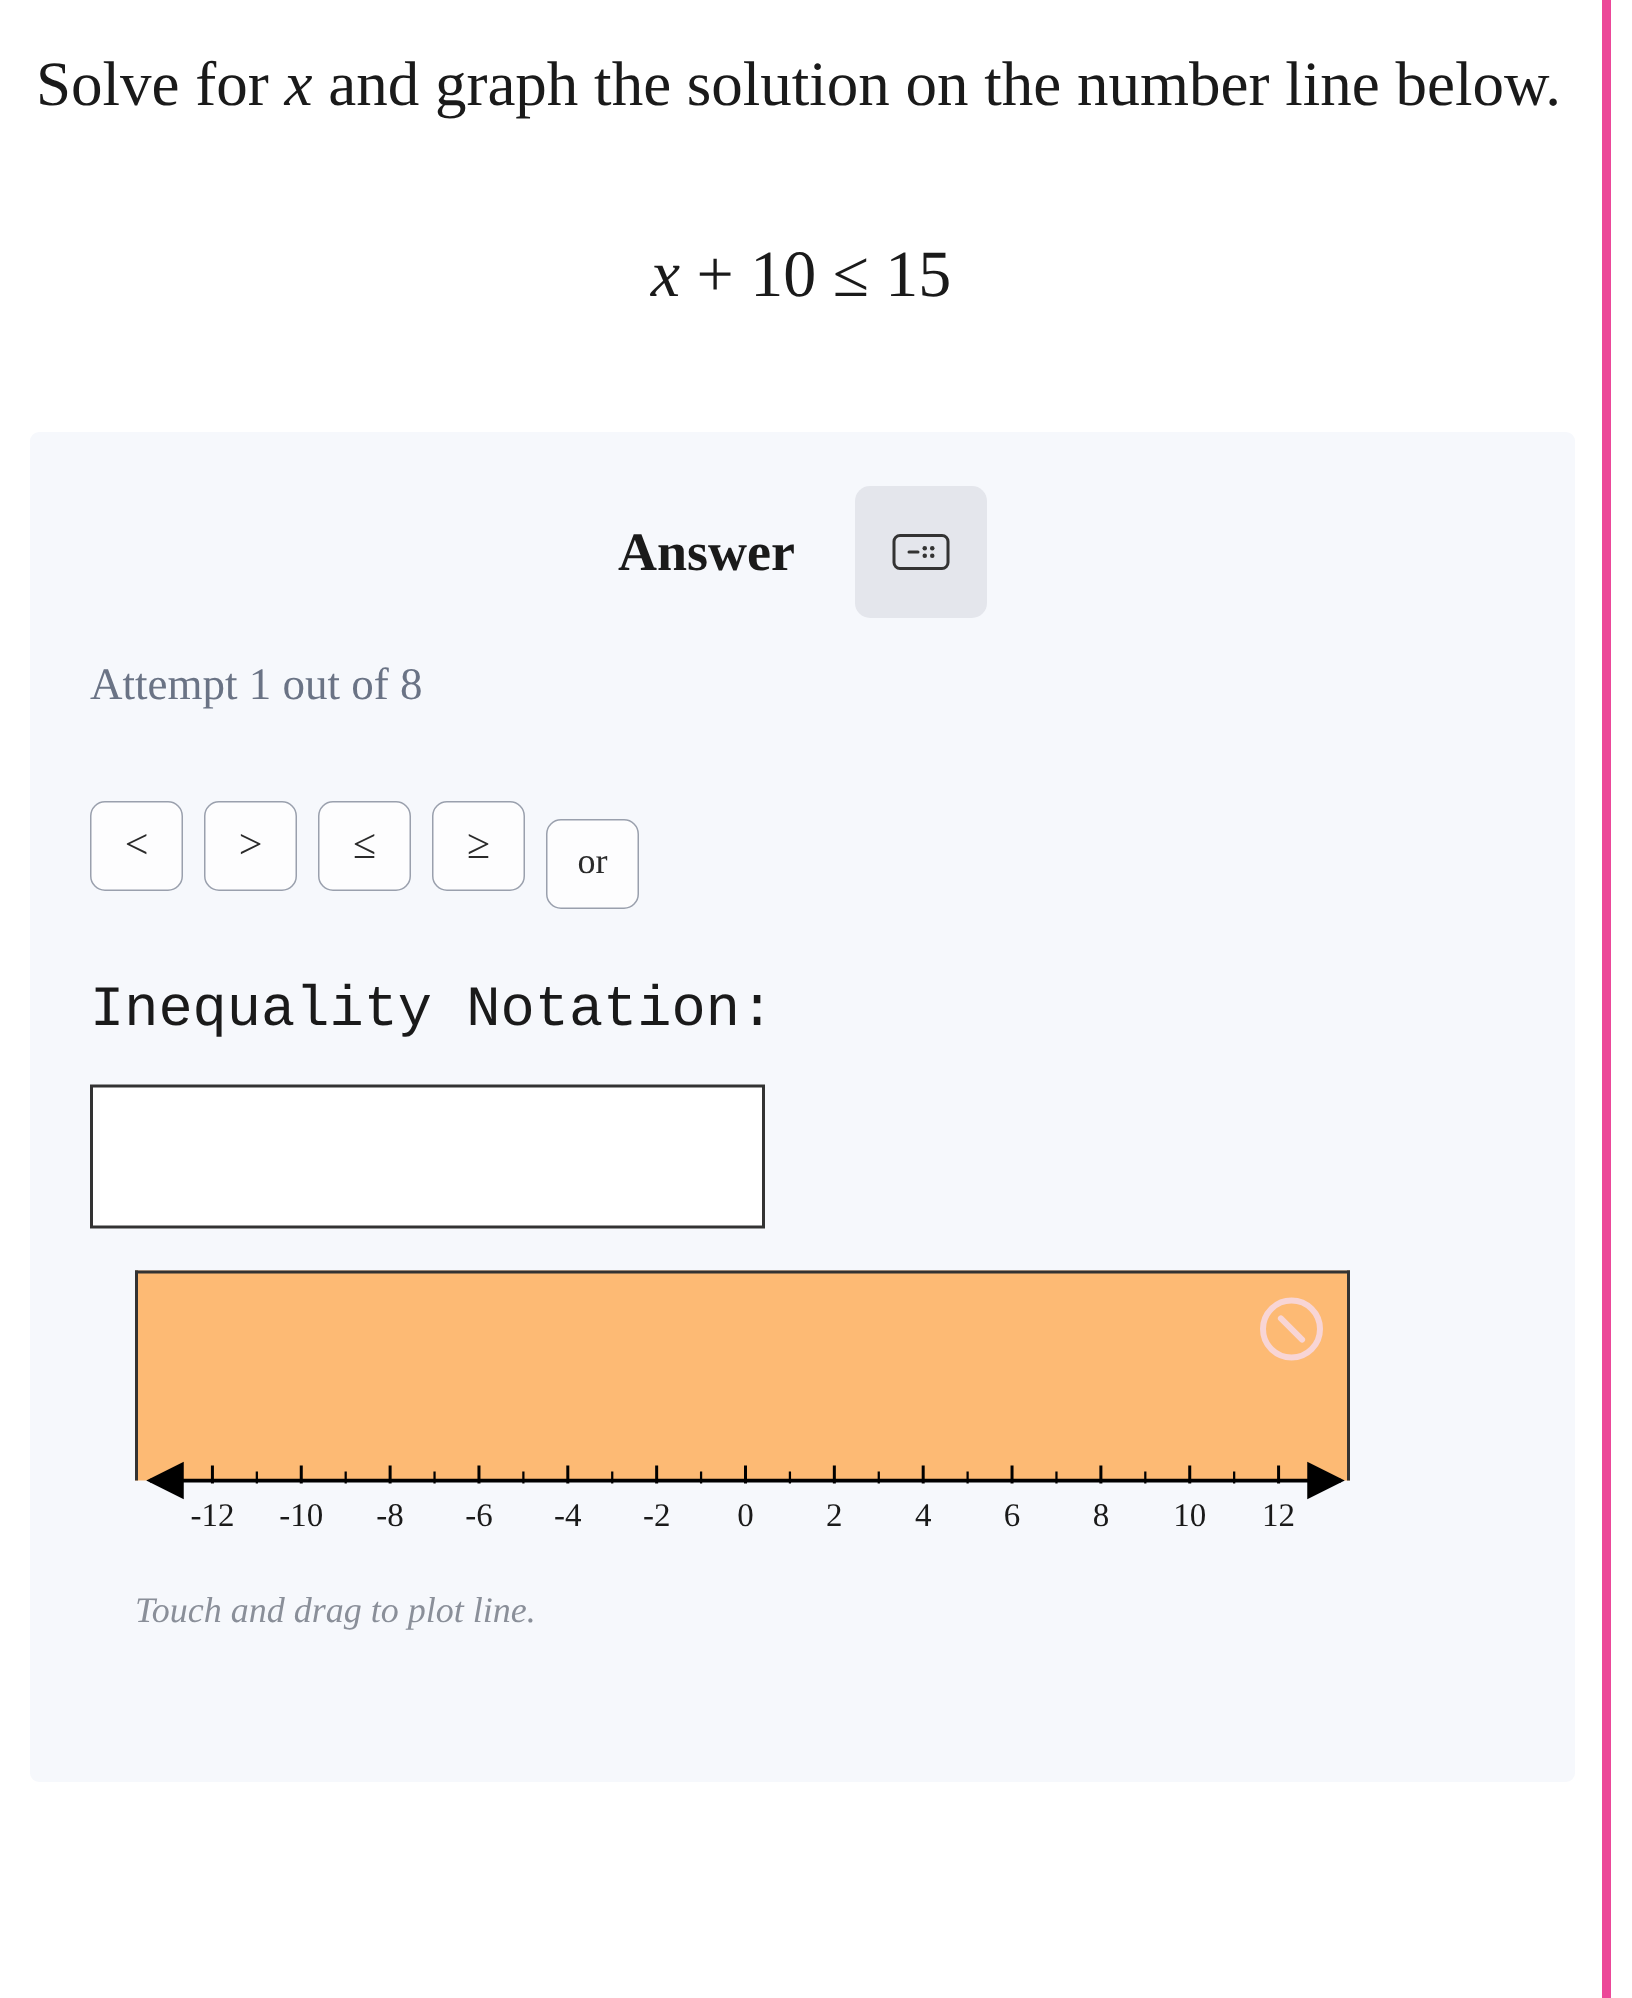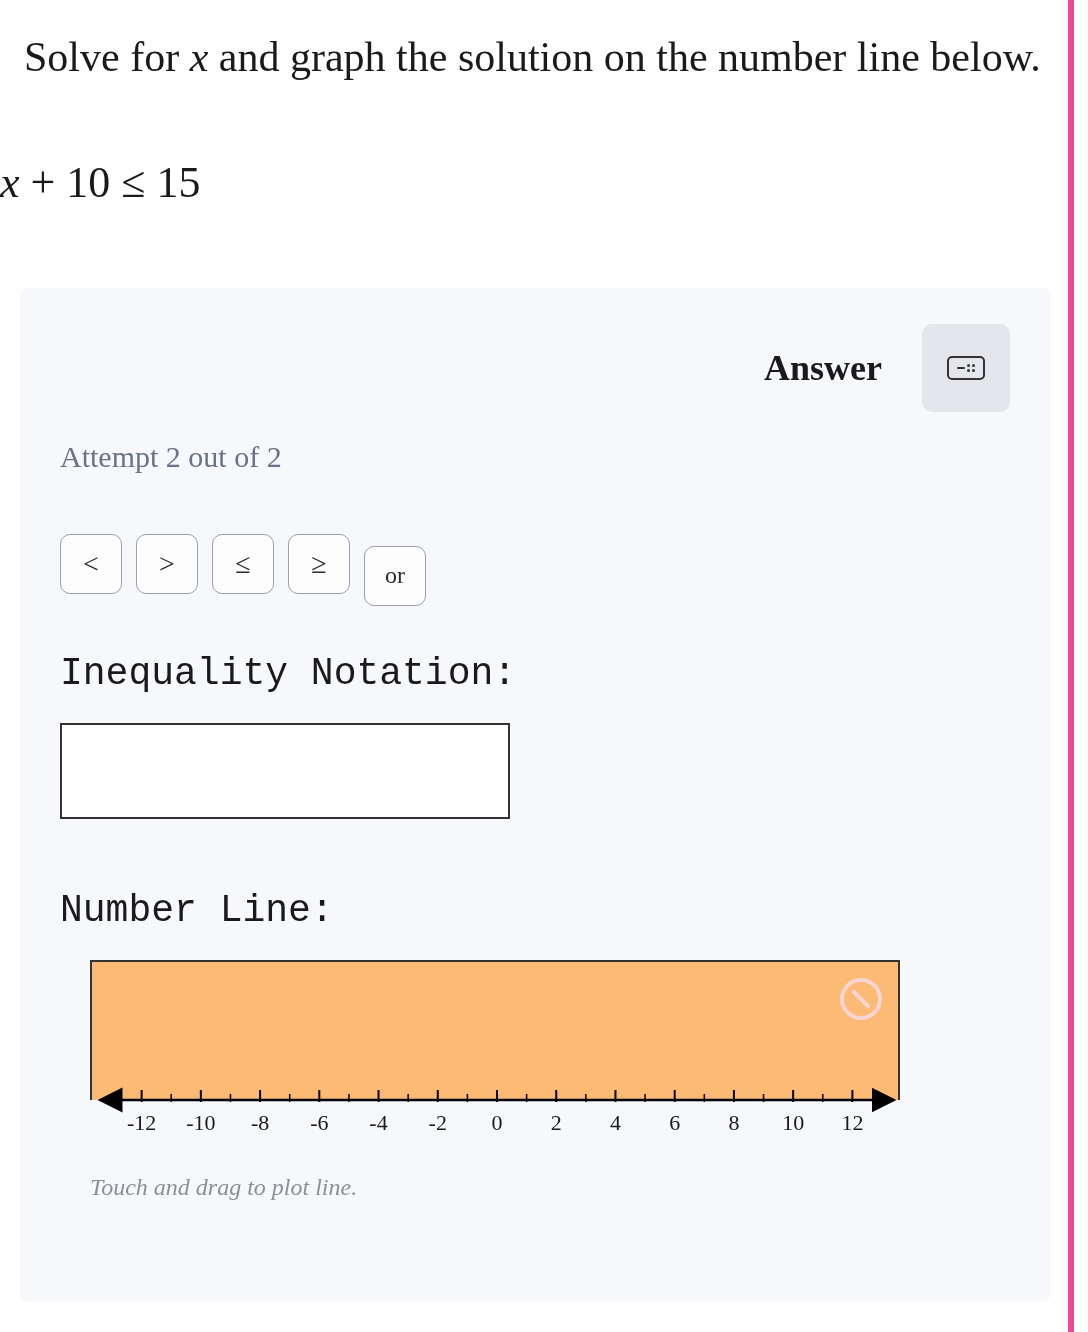--- a/index.html
+++ b/index.html
@@ -22,39 +22,39 @@
     padding: 28px 24px 0 24px;
     font-size: 42px;
     line-height: 1.4;
     font-weight: 400;
   }
   .question .var {
     font-style: italic;
     font-family: 'Times New Roman', Georgia, serif;
   }
   .equation-wrap {
-    text-align: left;
+    text-align: center;
     padding: 70px 0 80px 0;
   }
   .equation {
     font-size: 44px;
     font-family: 'Times New Roman', Georgia, serif;
   }
   .equation .var { font-style: italic; }
   .answer-panel {
     margin: 0 18px 0 20px;
     background: #f6f8fc;
     border-radius: 6px;
     padding: 36px 40px 100px 40px;
     position: relative;
   }
   .answer-header {
     display: flex;
     align-items: center;
-    justify-content: flex-end;
+    justify-content: center;
     gap: 40px;
   }
   .answer-title {
     font-size: 36px;
     font-weight: 700;
     font-family: Georgia, serif;
   }
   .kbd-btn {
     width: 88px;
     height: 88px;
@@ -201,35 +201,34 @@
           <div class="dots">
               <span></span>
               <span></span>
               <span></span>
               <span></span>
             </div>
         </div>
       </div>
     </div>
 
-    <div class="attempt">Attempt 2 out of 2</div>
+    <div class="attempt">Attempt 1 out of 8</div>
 
     <div class="op-row">
       <div class="op-btn">&lt;</div>
       <div class="op-btn">&gt;</div>
       <div class="op-btn">≤</div>
       <div class="op-btn">≥</div>
       <div class="op-btn or">or</div>
     </div>
 
     <div class="section-label">Inequality Notation:</div>
 
     <input class="ineq-input" type="text" value="" style="">
 
-    <div class="section-label" style="margin-top:70px;">Number Line:</div>
 
     <div class="numline-wrap">
       <div class="numline-box">
         <div class="clear-btn"></div>
         <svg class="axis-svg" width="810" height="140" style="position:absolute;bottom:-40px;left:0;">
           <defs>
             <marker id="arrL" markerWidth="12" markerHeight="12" refX="3" refY="6" orient="auto">
               <path d="M12,1 L2,6 L12,11 Z" fill="#000"></path>
             </marker>
             <marker id="arrR" markerWidth="12" markerHeight="12" refX="9" refY="6" orient="auto">

